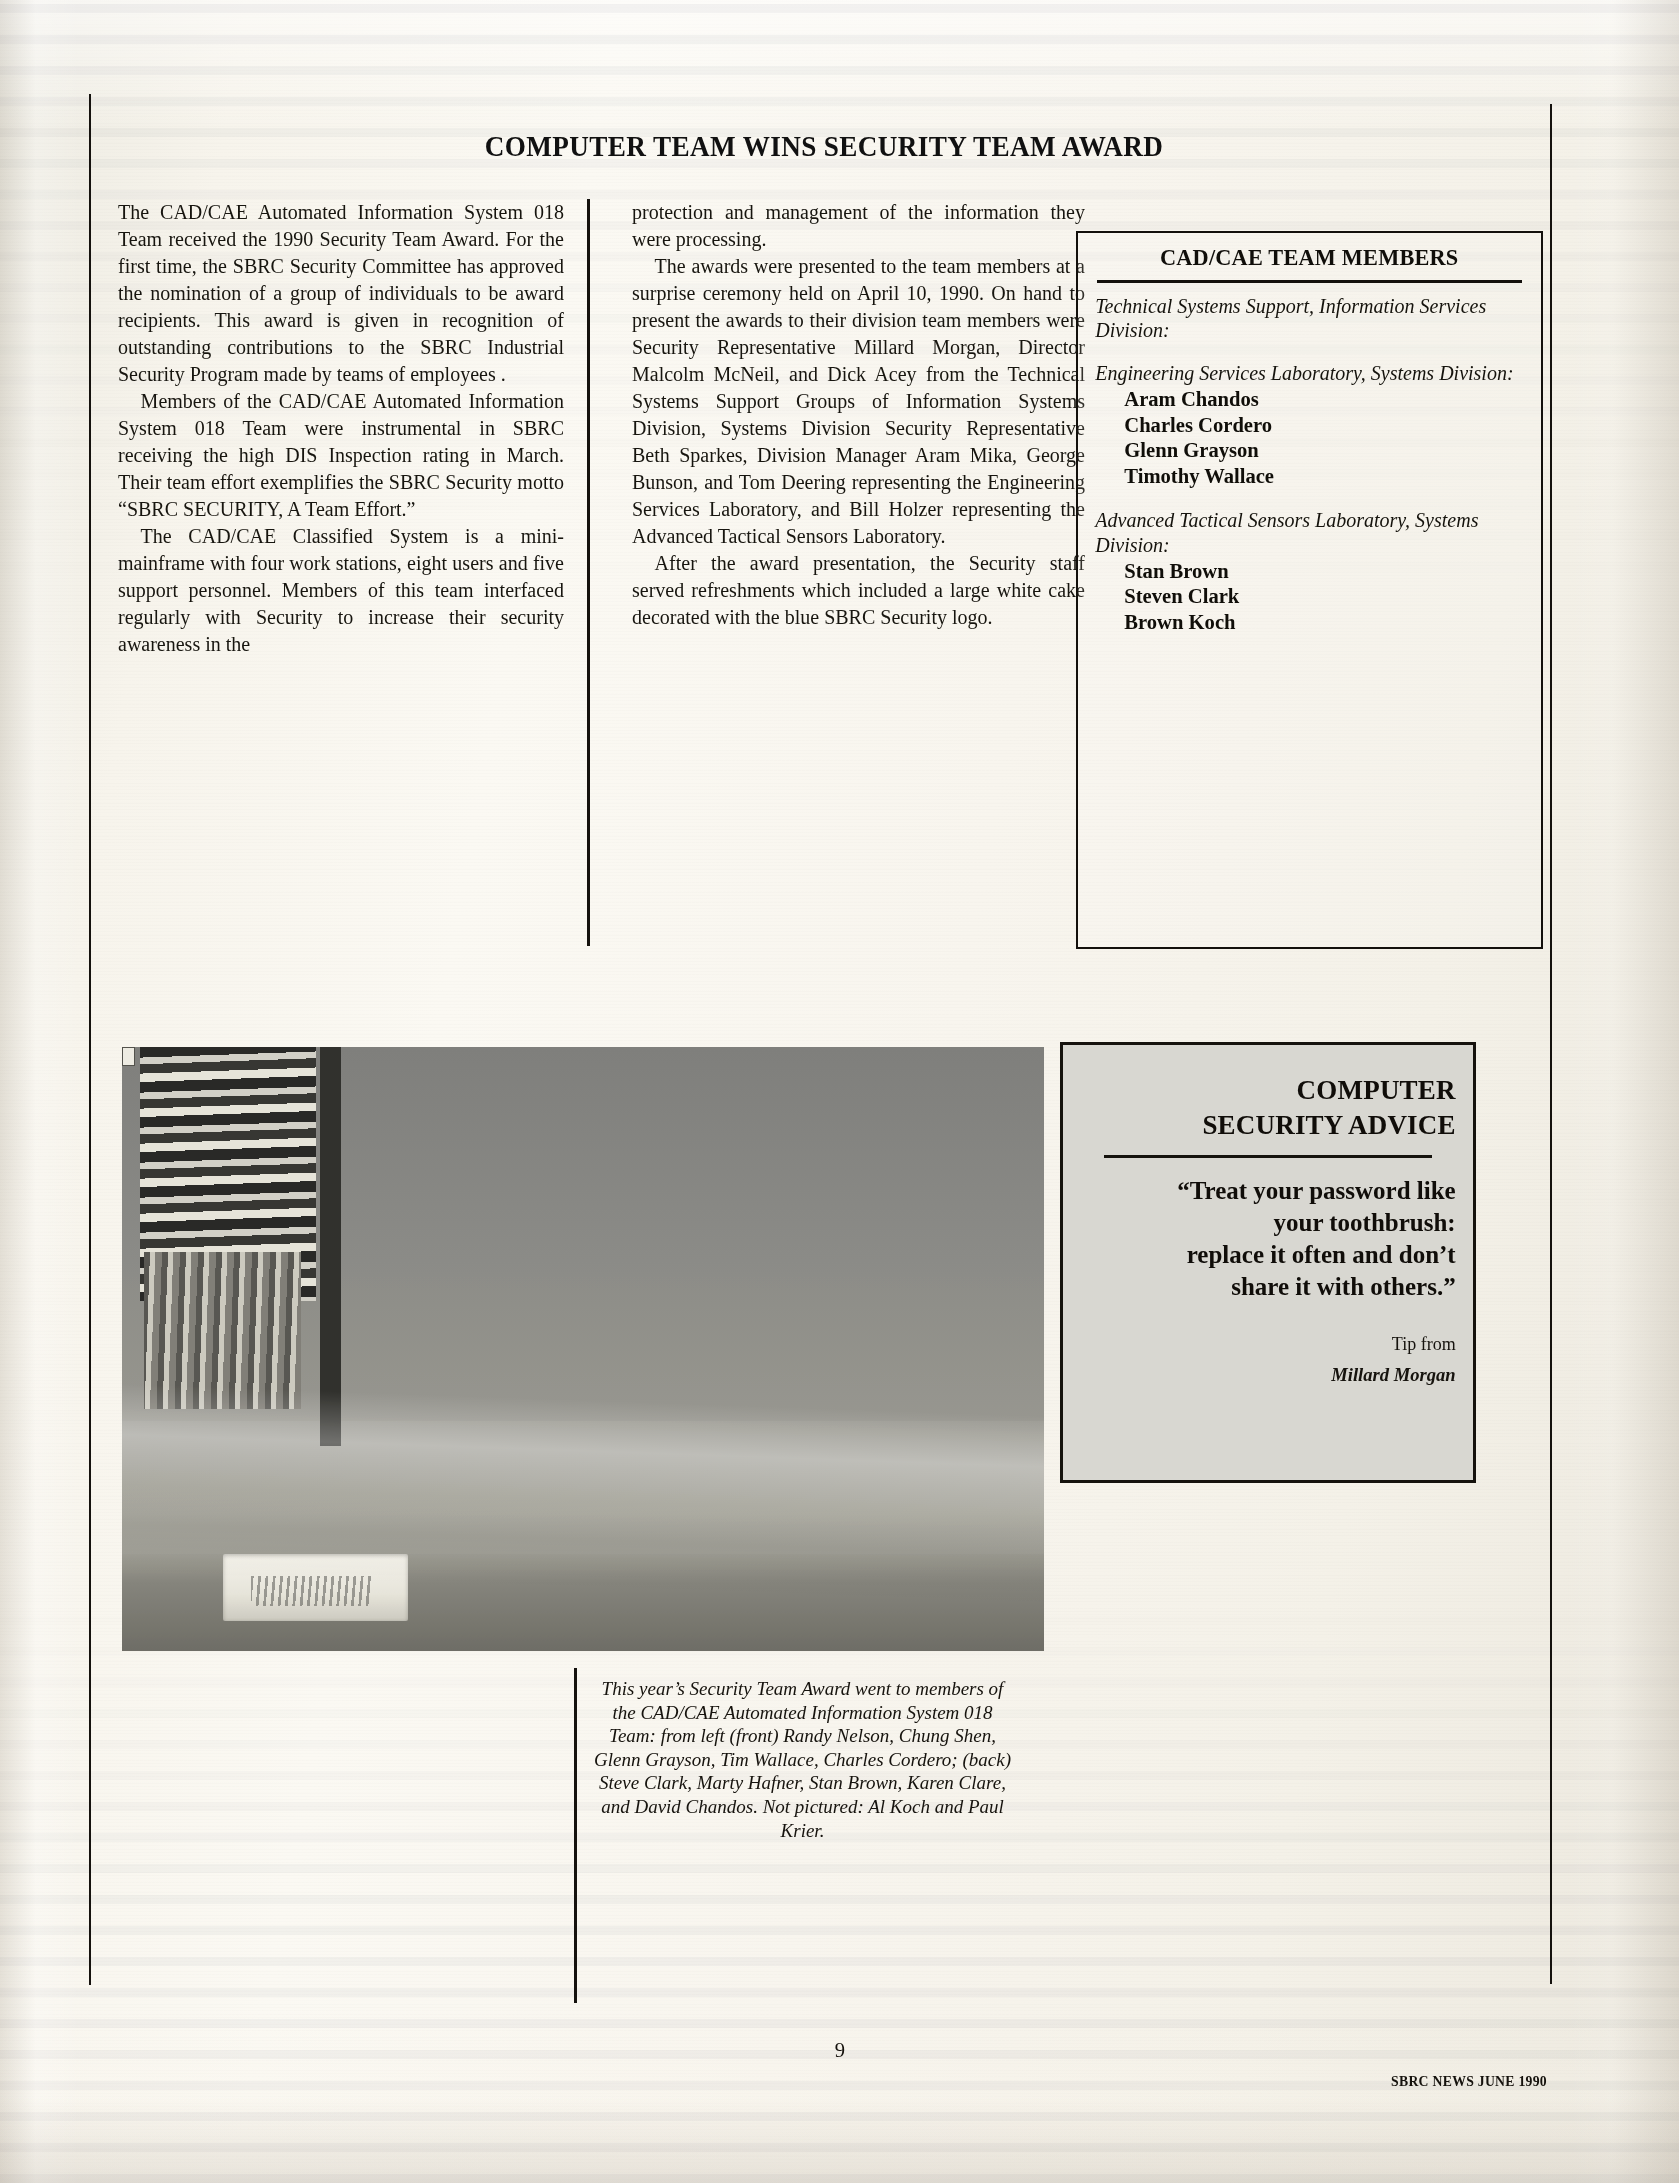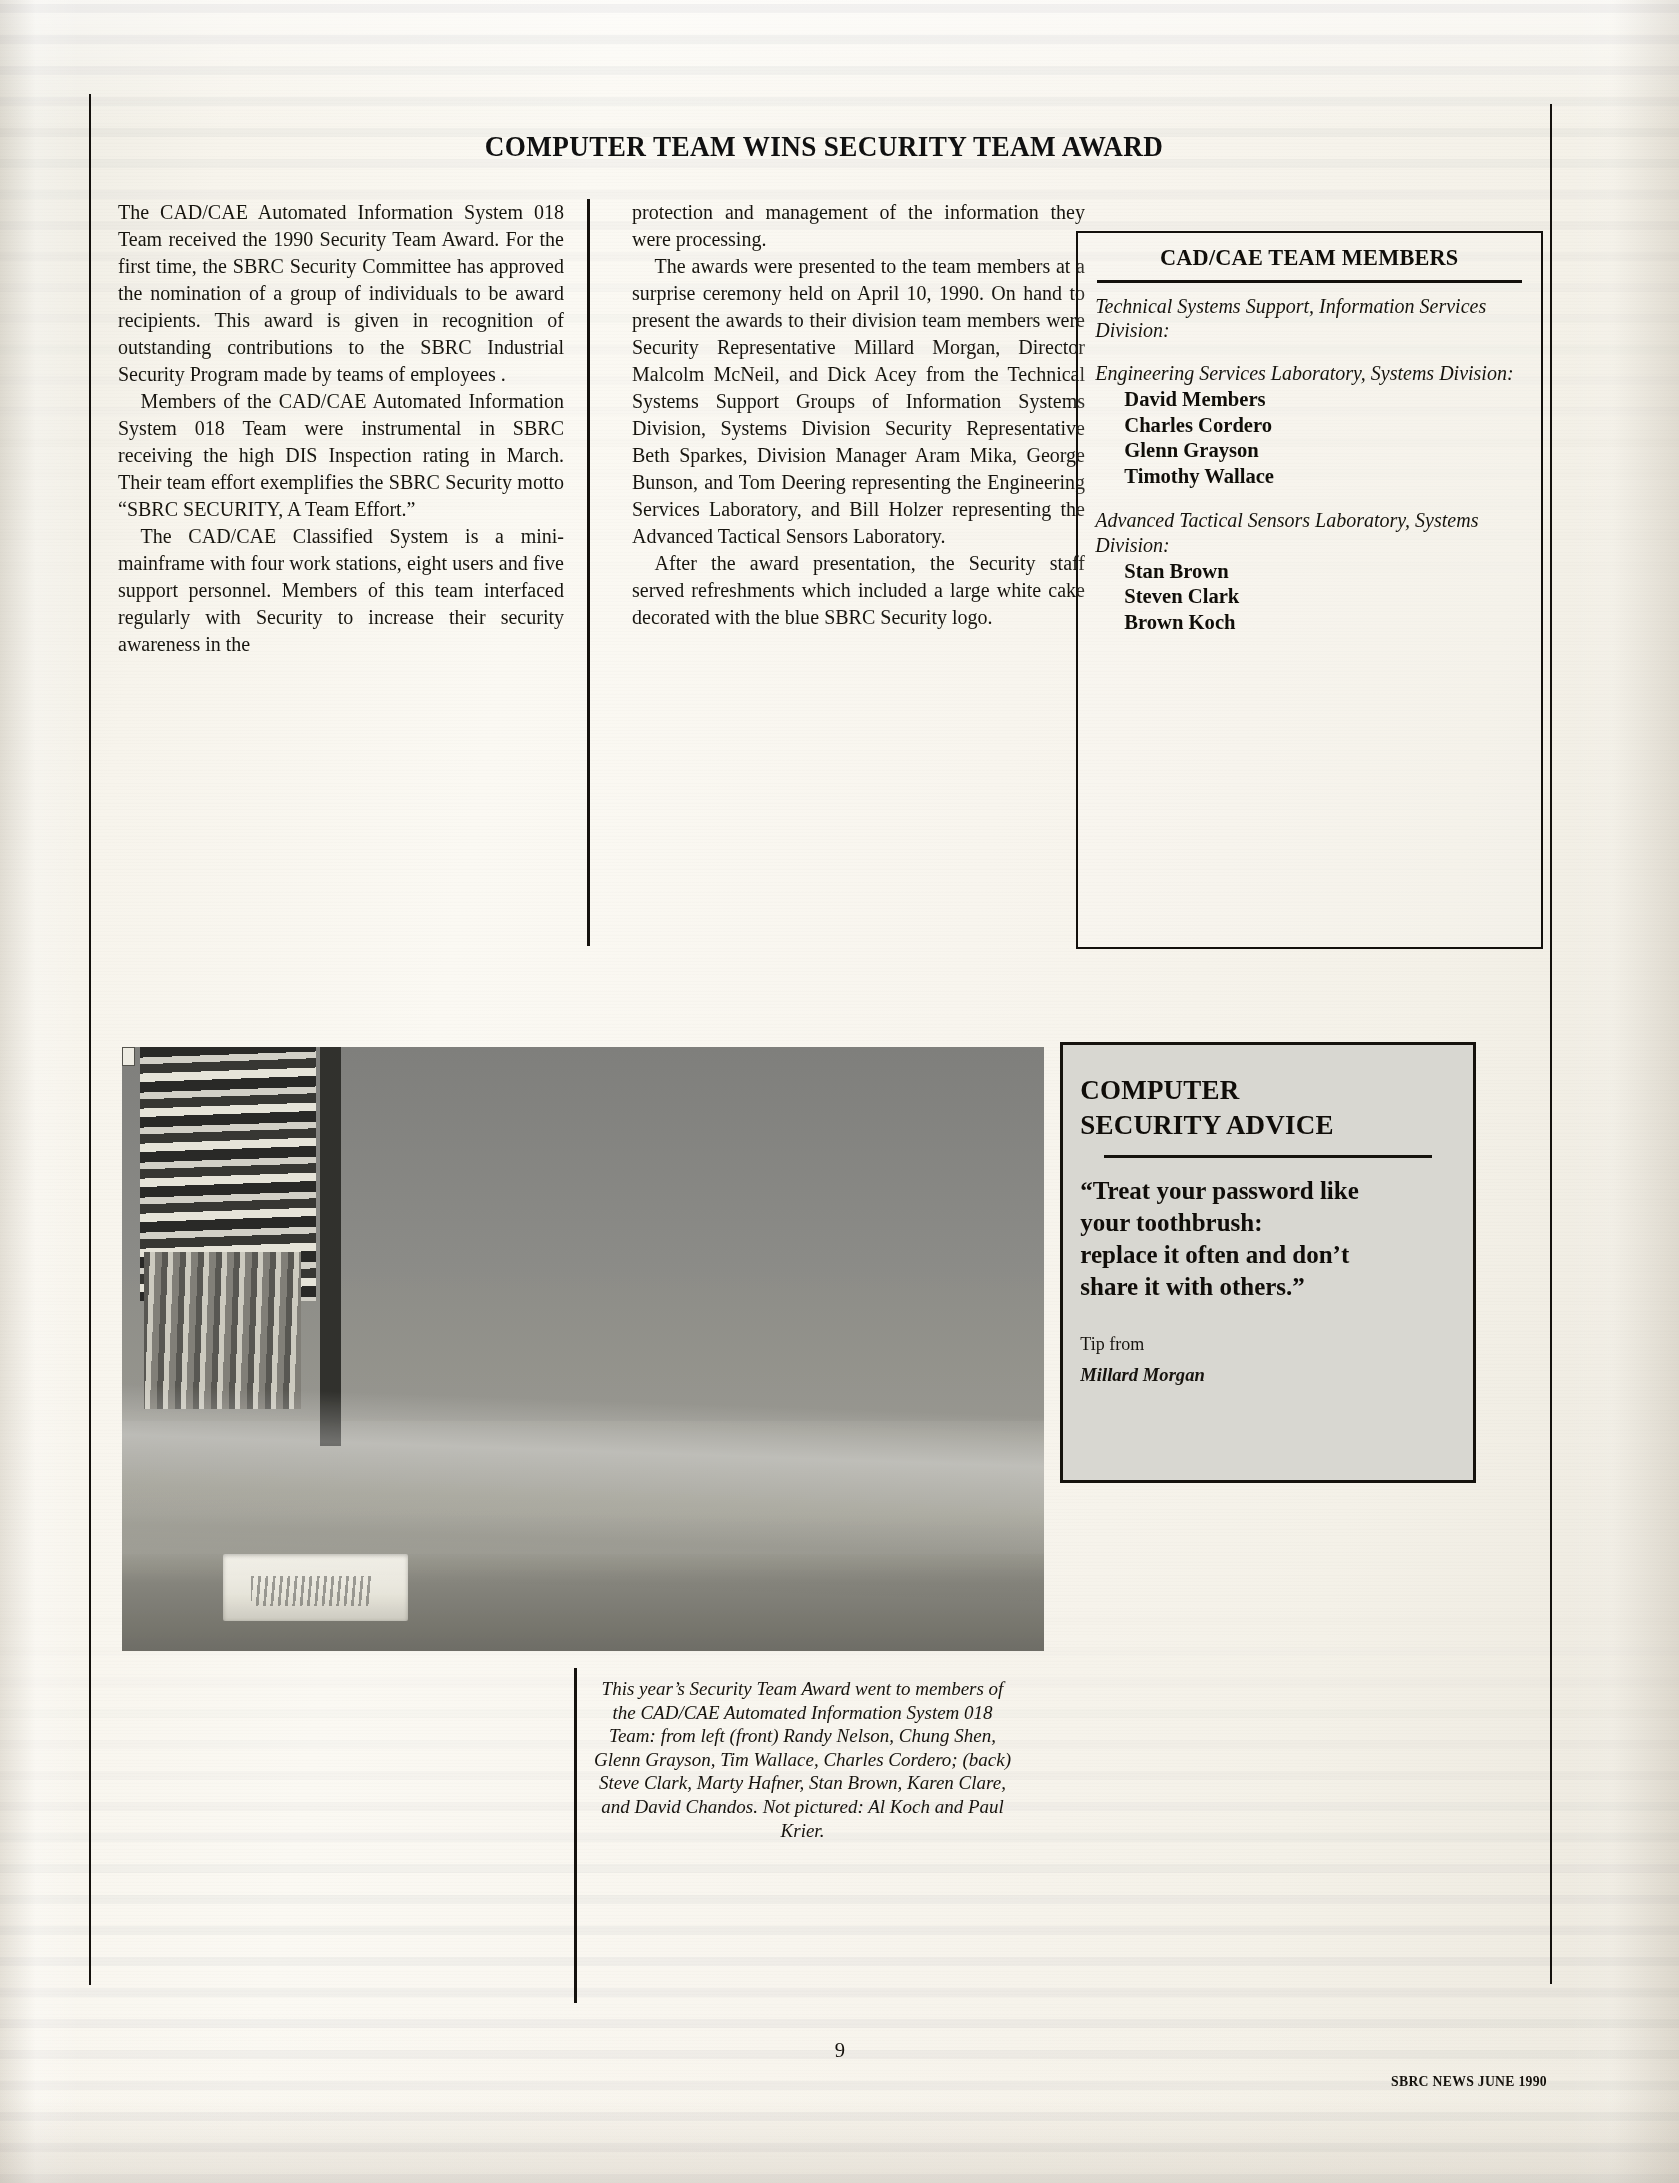--- a/index.html
+++ b/index.html
@@ -137,21 +137,21 @@
 
   
   #advice-box {
     position:absolute; left:1060px; top:1042px; width:416px; height:441px;
     border:3.3px solid #15120d;
     box-sizing:border-box;
     background:#d8d7d1;
     background-image:radial-gradient(rgba(0,0,0,0.30) 0.5px, rgba(0,0,0,0) 0.7px);
     background-size:2px 2px;
     padding:28px 17.3px 0 17.3px;
-    text-align:left;
+    text-align:right;
   }
   #advice-title {
     font-size:27px; font-weight:bold; line-height:35px; letter-spacing:0.2px;
     color:#100d09;
   }
   #advice-rule { height:2.7px; background:#15120d; margin:12px 24px 17.3px 24px; }
   #advice-quote {
     font-size:25px; font-weight:bold; line-height:32px; color:#100d09;
   }
   #advice-tipfrom { margin-top:31px; font-size:18px; color:#16130e; }
@@ -208,21 +208,21 @@
   <div id="team-rule"></div>
 
   <div class="grp">
     <div class="grp-head">Technical Systems Support, Information Services Division:</div>
   </div>
   <div class="grp-spacer"></div>
 
   <div class="grp">
     <div class="grp-head">Engineering Services Laboratory, Systems Division:</div>
     <div class="grp-names">
-      <div>David Members</div>
+      <div>Aram Chandos</div>
       <div>Charles Cordero</div>
       <div>Glenn Grayson</div>
       <div>Timothy Wallace</div>
     </div>
   </div>
   <div class="grp-spacer"></div>
 
   <div class="grp">
     <div class="grp-head">Advanced Tactical Sensors Laboratory, Systems Division:</div>
     <div class="grp-names">

